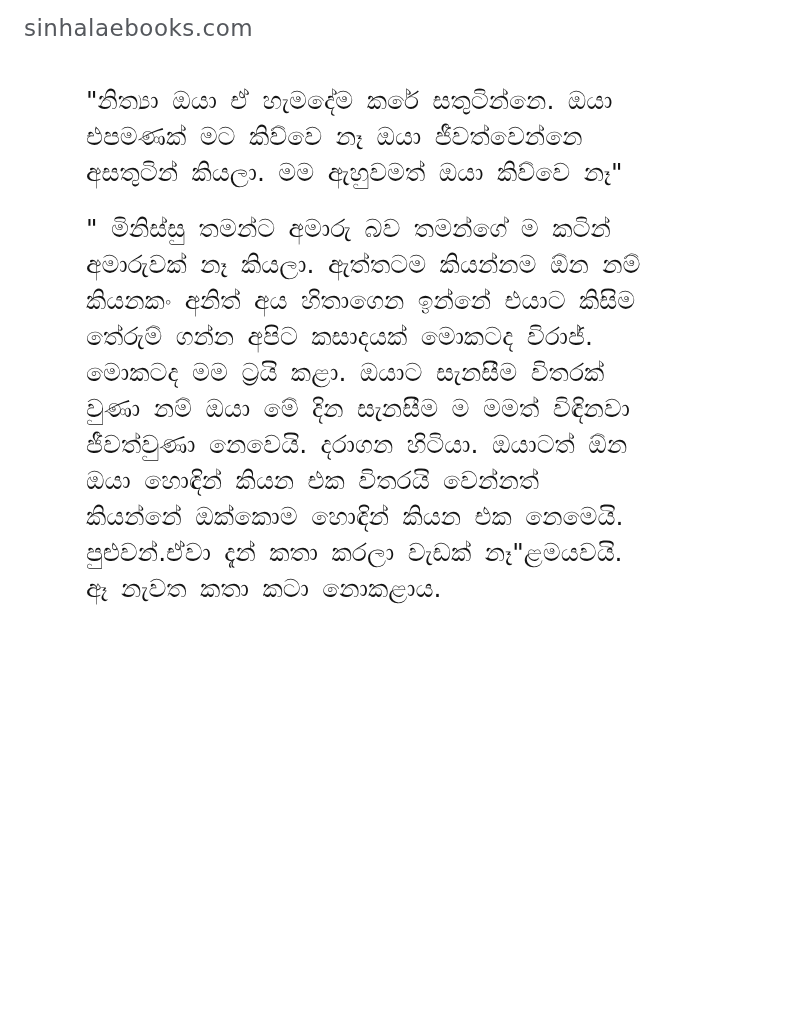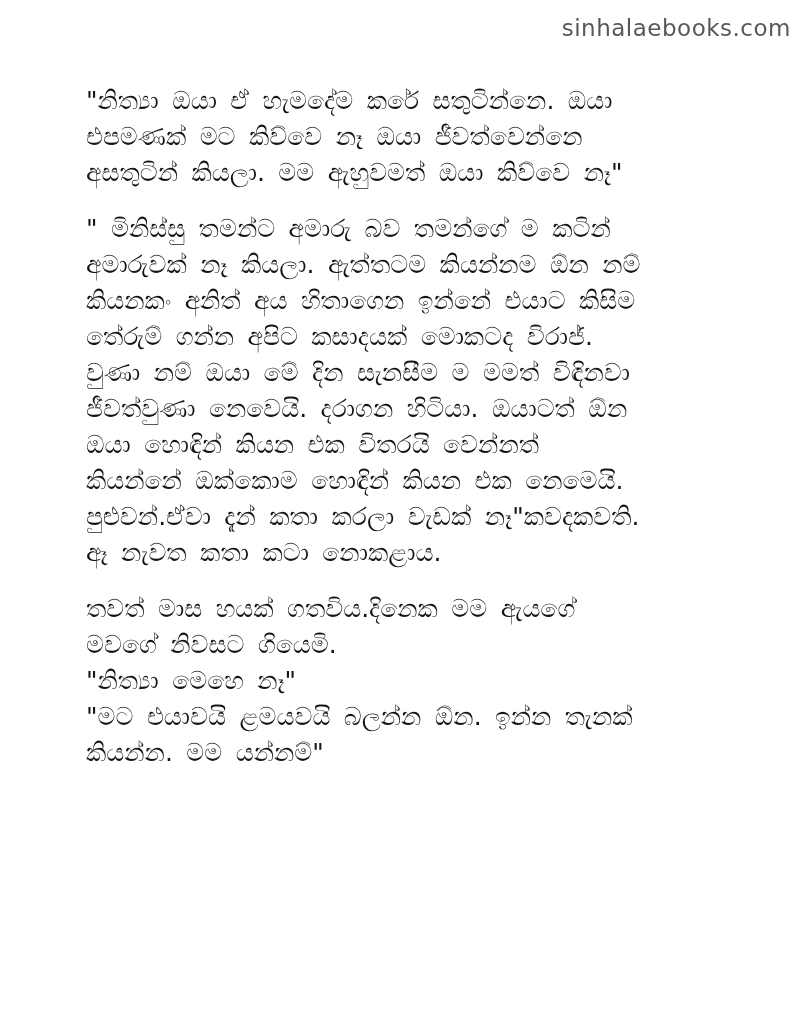--- a/index.html
+++ b/index.html
@@ -10,21 +10,22 @@
   .page {
     position: relative;
     width: 791px;
     height: 1024px;
     background: #ffffff;
     overflow: hidden;
     font-family: "DejaVu Sans", sans-serif;
   }
   .site-header {
     padding-top: 13px;
-    text-align: right;
+    text-align: left;
+    padding-left: 24px;
   }
   .site-title {
     font-size: 23px;
     line-height: 30px;
     color: #55585d;
     letter-spacing: 0.5px;
     font-family: "DejaVu Sans", sans-serif;
   }
   .content {
     padding: 40px 60px 0 86px;
@@ -60,30 +61,24 @@
       <div class="line">"නිත්‍යා ඔයා ඒ හැමදේම කරේ සතුටින්නෙ. ඔයා</div>
       <div class="line">එපමණක් මට කිව්වෙ නෑ ඔයා ජීවත්වෙන්නෙ</div>
       <div class="line">අසතුටින් කියලා. මම ඇහුවමත් ඔයා කිව්වෙ නෑ"</div>
     </section>
 
     <section class="para">
       <div class="line">" මිනිස්සු තමන්ට අමාරු බව තමන්ගේ ම කටින්</div>
       <div class="line">අමාරුවක් නෑ කියලා. ඇත්තටම කියන්නම ඕන නම්</div>
       <div class="line">කියනකං අනිත් අය හිතාගෙන ඉන්නේ එයාට කිසිම</div>
       <div class="line">තේරුම් ගන්න අපිට කසාදයක් මොකටද විරාජ්.</div>
+      <div class="line">මොකටද මම ට්‍රයි කළා. ඔයාට සැනසීම විතරක්</div>
       <div class="line">වුණා නම් ඔයා මේ දින සැනසීම ම මමත් විඳිනවා</div>
       <div class="line">ජීවත්වුණා නෙවෙයි. දරාගන හිටියා. ඔයාටත් ඕන</div>
       <div class="line">ඔයා හොඳින් කියන එක විතරයි වෙන්නත්</div>
       <div class="line">කියන්නේ ඔක්කොම හොඳින් කියන එක නෙමෙයි.</div>
-      <div class="line">පුළුවන්.ඒවා දැන් කතා කරලා වැඩක් නෑ"කවදකවති.</div>
+      <div class="line">පුළුවන්.ඒවා දැන් කතා කරලා වැඩක් නෑ"ළමයවයි.</div>
       <div class="line">ඈ නැවත කතා කටා නොකළාය.</div>
     </section>
 
-    <section class="para">
-      <div class="line">තවත් මාස හයක් ගතවිය.දිනෙක මම ඇයගේ</div>
-      <div class="line">මවගේ නිවසට ගියෙමි.</div>
-      <div class="line">"නිත්‍යා මෙහෙ නෑ"</div>
-      <div class="line">"මට එයාවයි ළමයවයි බලන්න ඕන. ඉන්න තැනක්</div>
-      <div class="line">කියන්න. මම යන්නම්"</div>
-    </section>
 
   </div>
 </div>
 
 </body></html>

